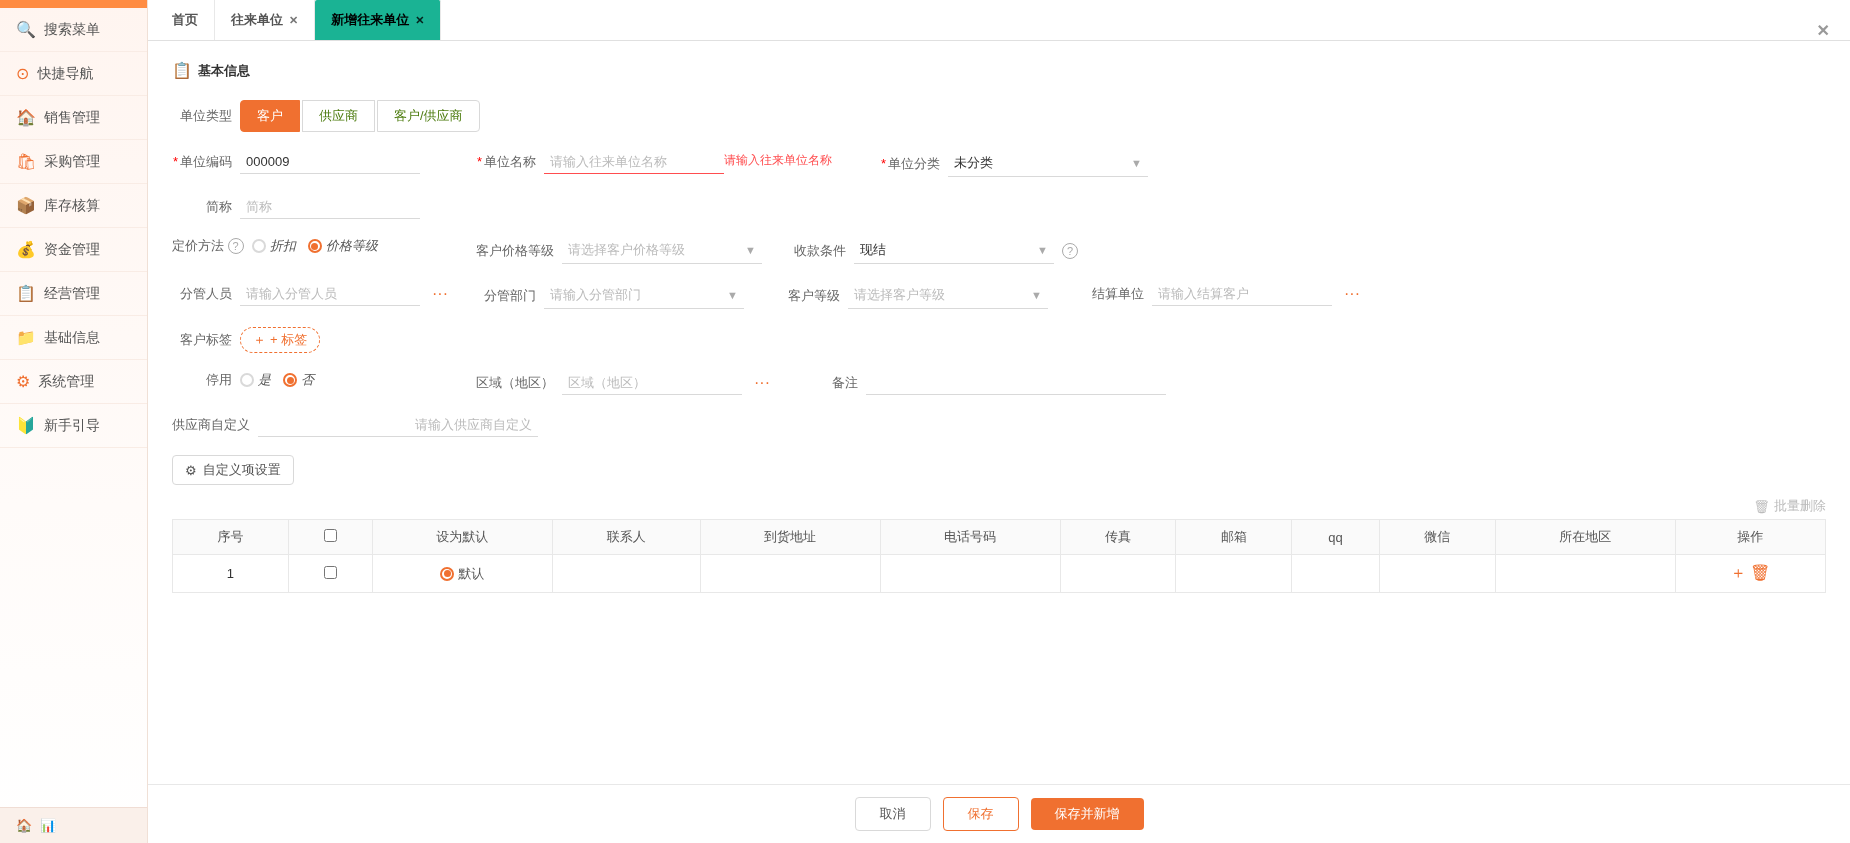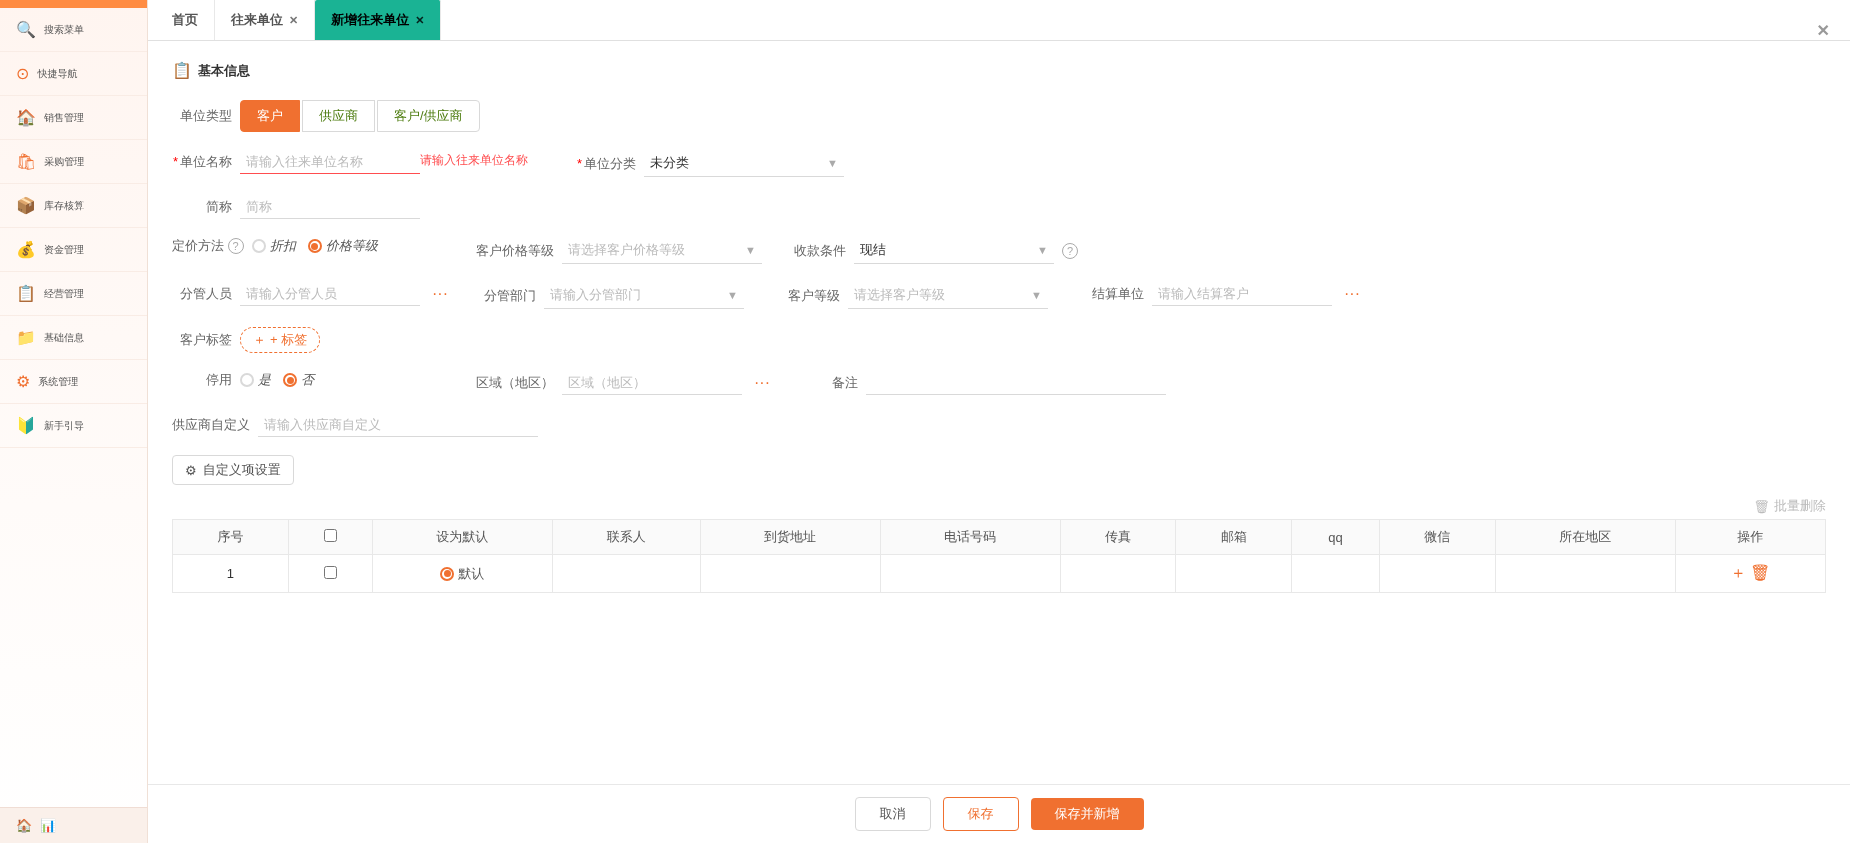--- a/index.html
+++ b/index.html
@@ -21,21 +21,21 @@
     .sidebar-item {
       display: flex;
       align-items: center;
       gap: 8px;
       padding: 12px 16px;
       cursor: pointer;
       color: #555;
       border-bottom: 1px solid #f9ece5;
     }
     .sidebar-item .icon { font-size: 16px; color: #f07030; }
-    .sidebar-item-label { font-size: 10px; text-align: right; }
+    .sidebar-item-label { font-size: 14px; text-align: right; }
     .sidebar-bottom {
       margin-top: auto;
       display: flex;
       align-items: center;
       padding: 10px 16px;
       background: #faf0ea;
       gap: 8px;
       color: #888;
       border-top: 1px solid #f0ddd4;
     }
@@ -377,20 +377,26 @@
           <div class="btn-group">
             <button class="btn-type active">客户</button>
             <button class="btn-type">供应商</button>
             <button class="btn-type">客户/供应商</button>
           </div>
         </div>
       </div>
 
       
       <div class="form-row">
+        <div class="form-field">
+          <span class="form-label">
+            <span class="required-star">*</span><span>单位编码</span>
+          </span>
+          <input class="form-input" type="text" value="000009" style="">
+        </div>
         <div class="form-field wide">
           <span class="form-label">
             <span class="required-star">*</span><span>单位名称</span>
           </span>
           <div style="display:flex;flex-direction:row;">
             <input class="form-input error-border" type="text" placeholder="请输入往来单位名称" style="">
             <span class="error-msg">请输入往来单位名称</span>
           </div>
         </div>
         <div class="form-field">
@@ -513,21 +519,21 @@
         <div class="form-field">
           <span class="form-label">备注</span>
           <input class="form-input" type="text" style="width: 300px;">
         </div>
       </div>
 
       
       <div class="form-row">
         <div class="form-field">
           <span class="form-label">供应商自定义</span>
-          <input class="form-input" type="text" style="width: 280px;" placeholder="请输入供应商自定义">
+          <input class="form-input" type="text" style="width: 280px; text-align: right;" placeholder="请输入供应商自定义">
         </div>
       </div>
 
       
       <div class="custom-btn">
         <span>⚙</span>
         <span>自定义项设置</span>
       </div>
 
       

